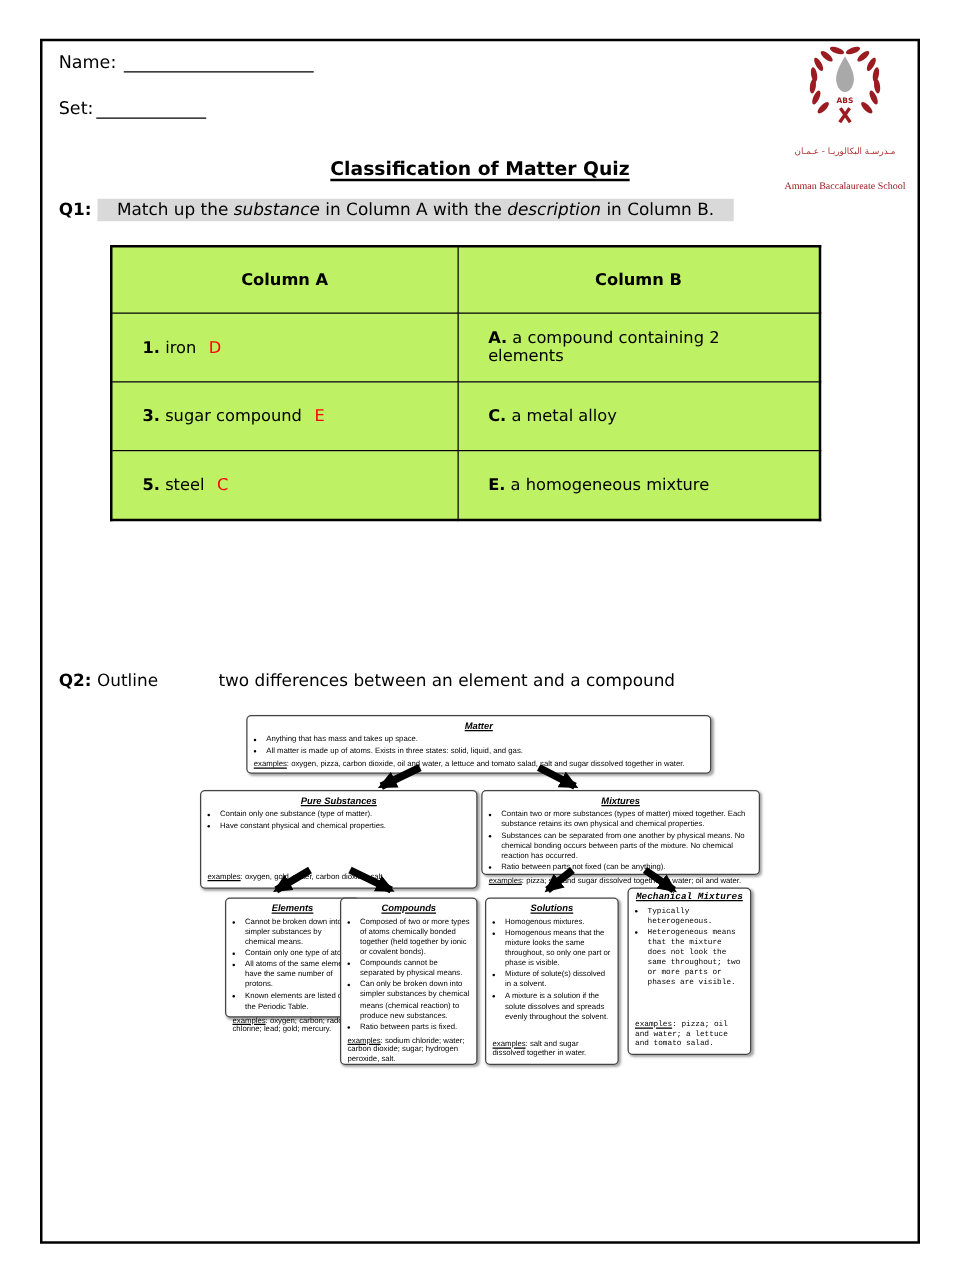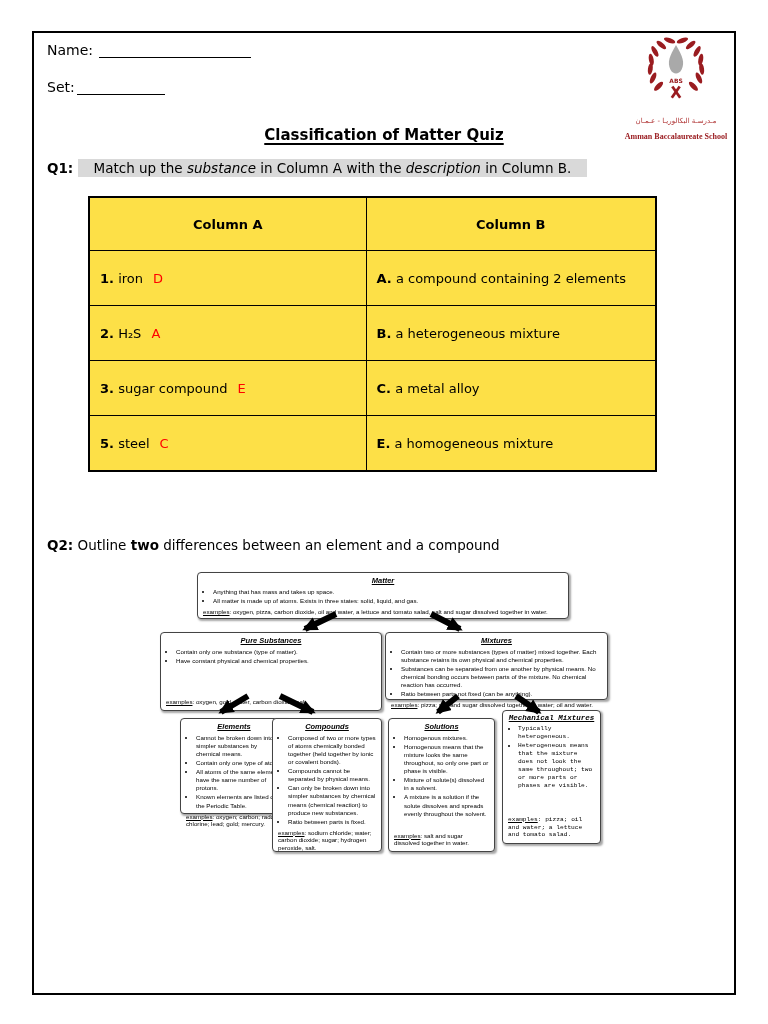--- a/index.html
+++ b/index.html
@@ -14,41 +14,41 @@
   
   .name-line{position:absolute;left:47px;top:42px;font-size:14px;}
   .set-line{position:absolute;left:47px;top:79px;font-size:14px;}
   .write-line{display:inline-block;border-bottom:1.5px solid #000;height:14px;vertical-align:bottom;}
   .write-line.name{width:152px;margin-left:6px;}
   .write-line.set{width:88px;margin-left:2px;}
   
   .logo{position:absolute;left:620px;top:34px;width:112px;text-align:center;line-height:1.1;}
   .logo svg{display:block;margin:0 auto;}
   .logo-arabic{font-size:7px;color:#b03434;direction:rtl;margin-top:18px;}
-  .logo-school{font-size:8px;color:#9a1c20;font-family:"Liberation Serif",serif;margin-top:7px;font-weight:bold;}
+  .logo-school{font-size:8px;color:#9a1c20;font-family:"Liberation Serif",serif;margin-top:19px;}
   
   .doc-title{position:absolute;left:0;top:126px;width:768px;text-align:center;
     font-size:15px;font-weight:bold;}
   .doc-title span{text-decoration:underline;text-decoration-thickness:2px;text-underline-offset:3px;}
   
   .q-line{position:absolute;left:47px;font-size:13.5px;}
   .q1{top:160px;}
   .q2{top:537px;}
   .q-label{font-weight:bold;}
   .hl{background:#d9d9d9;padding:1px 16px;}
   .it{font-style:italic;}
-  .b{font-weight:bold;}
+  .b{font-weight:normal;margin-left:44px;}
   
   table.match{
     position:absolute;left:88px;top:196px;width:569px;
     border-collapse:collapse;border:2px solid #000;
     font-size:13px;table-layout:fixed;
   }
   table.match th,table.match td{
-    border:1px solid #000;background:#fde047;padding:0 10px;
+    border:1px solid #000;background:#bef264;padding:0 24px;
   }
   table.match th{height:52px;text-align:center;font-size:13px;}
   table.match td{height:54px;vertical-align:middle;}
   table.match col.cA{width:277px;}
   .ans{color:#ff0000;margin-left:10px;}
   td .num,td .letter{font-weight:bold;}
   
   .diagram{
     position:absolute;left:152px;top:565px;width:470px;height:300px;
     font-family:"Liberation Sans",sans-serif;
@@ -131,24 +131,20 @@
   <tbody>
       <tr>
     <th>Column A</th>
     <th>Column B</th>
   </tr>
   <tr>
     <td><span class="num">1.</span> <span>iron</span><span class="ans">D</span></td>
     <td><span class="letter">A.</span> <span>a compound containing 2 elements</span></td>
   </tr>
   <tr>
-    <td><span class="num">2.</span> <span>H₂S</span><span class="ans">A</span></td>
-    <td><span class="letter">B.</span> <span>a heterogeneous mixture</span></td>
-  </tr>
-  <tr>
     <td><span class="num">3.</span> <span>sugar compound</span><span class="ans">E</span></td>
     <td><span class="letter">C.</span> <span>a metal alloy</span></td>
   </tr>
   <tr>
     <td><span class="num">5.</span> <span>steel</span><span class="ans">C</span></td>
     <td><span class="letter">E.</span> <span>a homogeneous mixture</span></td>
   </tr>
 </tbody>
   </table>
 

